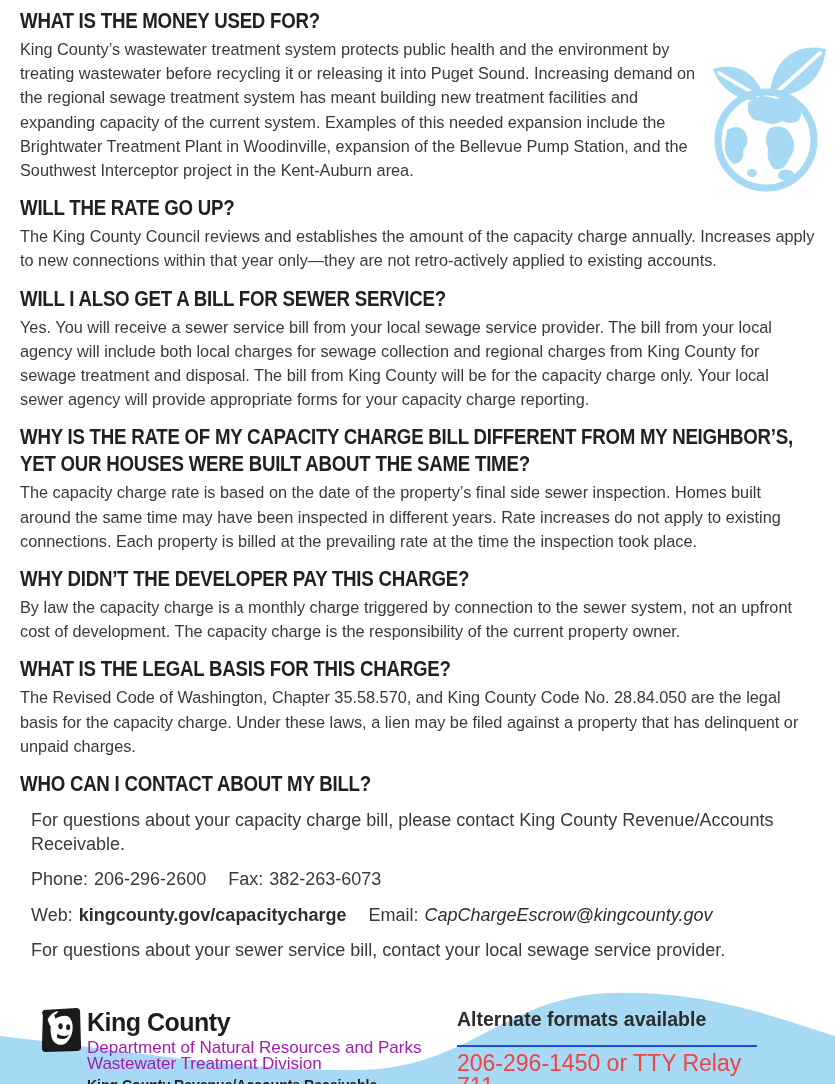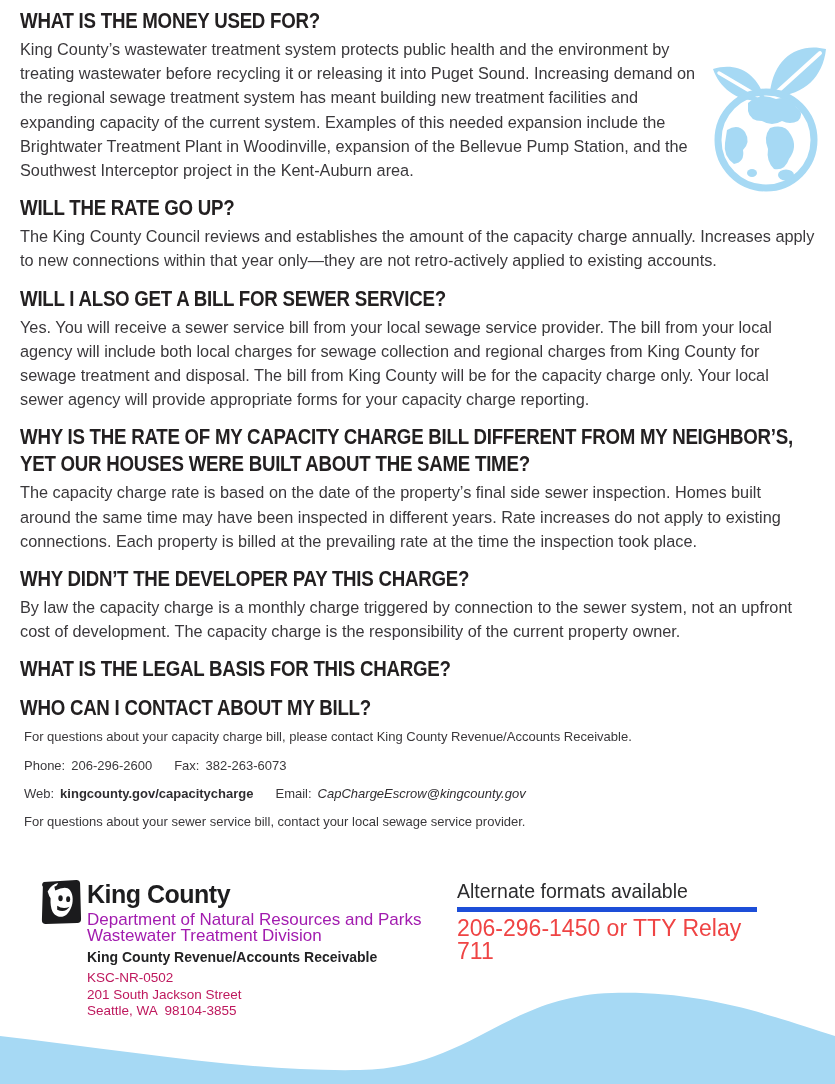--- a/index.html
+++ b/index.html
@@ -31,23 +31,23 @@
   }
   .faq-section:first-child .faq-heading { margin-top: 0; }
   .faq-body {
     font-size: 16.3px;
     line-height: 24.2px;
     margin: 0;
     max-width: 796px;
   }
   .first-body { max-width: 676px; }
   .contact-line {
-    font-size: 13px;
+    font-size: 18px;
     line-height: 24.2px;
-    margin: 4px;
+    margin: 11px;
     max-width: 800px;
   }
   .lbl { margin-right: 6px; }
   .gap-left { margin-left: 22px; }
   .bold-link { font-weight: bold; color: #2f2d30; text-decoration: none; text-align: right; }
   .bold-italic-link { font-weight: normal; font-style: italic; color: #2f2d30; text-decoration: none; }
   .globe-wrap {
     position: absolute;
     left: 700px;
     top: 40px;
@@ -76,22 +76,23 @@
   }
   .dept-line { font-size: 17px; line-height: 16px; color: #a21caf; }
   .dept-line.first { margin-top: 5px; }
   .unit-line { font-size: 14px; font-weight: bold; color: #232325; line-height: 17px; margin: 5px 0 4px 0; }
   .addr-line { font-size: 13.5px; line-height: 16.5px; color: #be185d; white-space: pre; }
   .footer-right { width: 300px; margin-right: 38px; }
   .alt-formats {
     font-size: 19.5px;
     color: #2c2c2e;
     line-height: 23px;
-    padding-bottom: 4px;
-    border-bottom: 5px solid #1d4ed8;
+    padding-bottom: 14px;
+    border-bottom: 2px solid #1d4ed8;
+    font-weight: bold;
   }
   .alt-phone {
     font-size: 23px;
     color: #ef4444;
     line-height: 23px;
     padding-top: 5px;
   }
   .wave {
     position: absolute;
     left: 0;
@@ -127,20 +128,21 @@
     <p class="faq-body">The capacity charge rate is based on the date of the property’s final side sewer inspection. Homes built around the same time may have been inspected in different years. Rate increases do not apply to existing connections. Each property is billed at the prevailing rate at the time the inspection took place.</p>
   </section>
 
   <section class="faq-section">
     <h2 class="faq-heading">WHY DIDN’T THE DEVELOPER PAY THIS CHARGE?</h2>
     <p class="faq-body">By law the capacity charge is a monthly charge triggered by connection to the sewer system, not an upfront cost of development. The capacity charge is the responsibility of the current property owner.</p>
   </section>
 
   <section class="faq-section">
     <h2 class="faq-heading">WHAT IS THE LEGAL BASIS FOR THIS CHARGE?</h2>
+    <p class="faq-body">The Revised Code of Washington, Chapter 35.58.570, and King County Code No. 28.84.050 are the legal basis for the capacity charge. Under these laws, a lien may be filed against a property that has delinquent or unpaid charges.</p>
   </section>
 
   <section class="faq-section">
     <h2 class="faq-heading">WHO CAN I CONTACT ABOUT MY BILL?</h2>
     <p class="contact-line">For questions about your capacity charge bill, please contact King County Revenue/Accounts Receivable.</p>
     <p class="contact-line">
       <span class="lbl">Phone:</span><span>206-296-2600</span><span class="lbl gap-left">Fax:</span><span>382-263-6073</span>
     </p>
     <p class="contact-line">
       <span class="lbl">Web:</span><span class="bold-link">kingcounty.gov/capacitycharge</span><span class="lbl gap-left">Email:</span><span class="bold-italic-link">CapChargeEscrow@kingcounty.gov</span>

